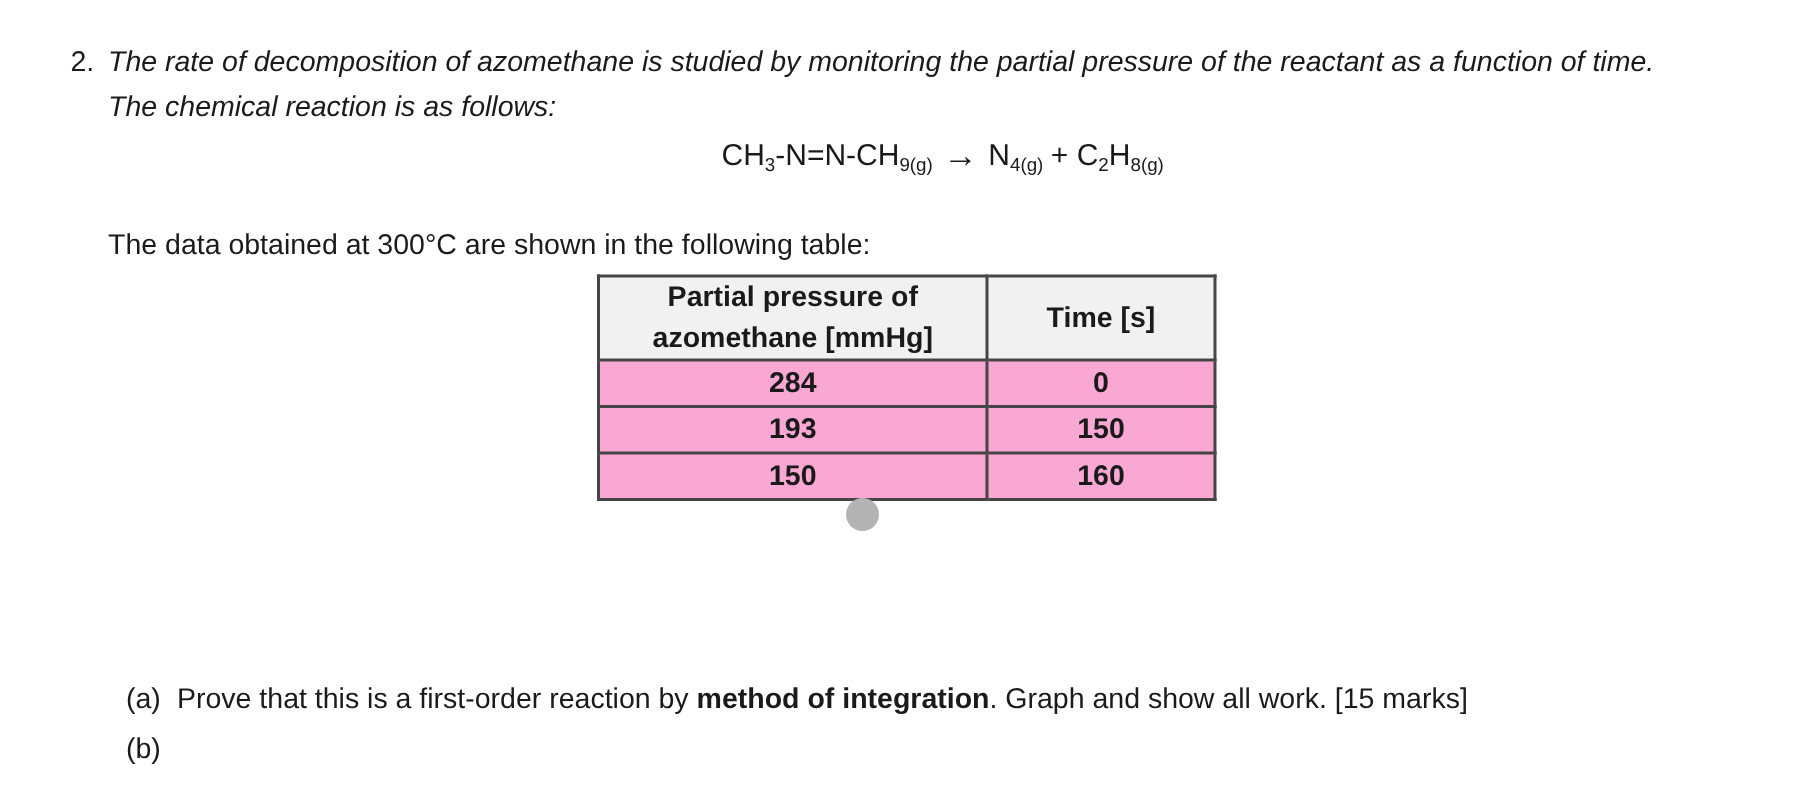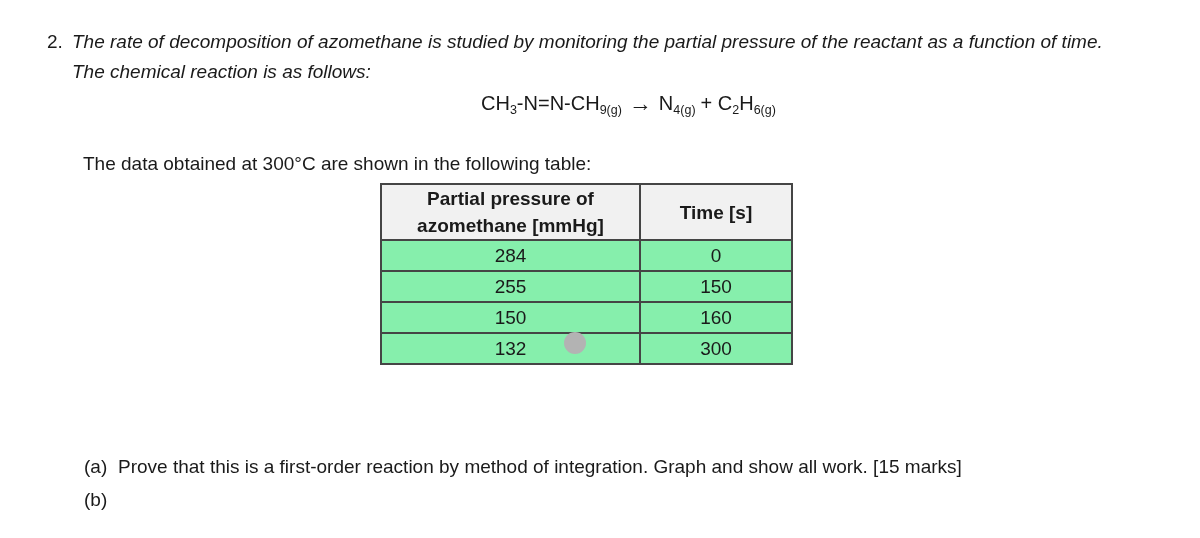--- a/index.html
+++ b/index.html
@@ -44,30 +44,30 @@
     font-weight: 700;
     font-size: 23px;
     margin: 0 7px;
     vertical-align: -1px;
   }
   .equation .plus { margin-left: 5px; }
 
   
   .data-intro {
     position: absolute;
-    left: 83px;
+    left: 72px;
     top: 149px;
     font-size: 19px;
     line-height: 30px;
   }
 
   
   .ptable {
     position: absolute;
-    left: 380px;
+    left: 398px;
     top: 183px;
     border-collapse: collapse;
     table-layout: fixed;
   }
   .ptable th, .ptable td {
     border: 2px solid #454545;
     text-align: center;
     vertical-align: middle;
     padding: 0;
     font-size: 19px;
@@ -75,21 +75,21 @@
   }
   .ptable th {
     background: #f1f1f1;
     font-weight: 700;
     height: 53px;
     line-height: 27px;
     padding: 0 14px;
   }
   .ptable th.col-pressure { width: 229px; }
   .ptable th.col-time { width: 122px; }
-  .ptable td { height: 29px; line-height: 29px; background: #86efac; }
+  .ptable td { height: 29px; line-height: 29px; background: #f9a8d4; font-weight: bold; }
 
   
   .gray-dot {
     position: absolute;
     left: 564px;
     top: 332px;
     width: 22px;
     height: 22px;
     border-radius: 50%;
     background: #b3b3b3;
@@ -99,59 +99,55 @@
   
   .parts {
     position: absolute;
     left: 84px;
     top: 450px;
     font-size: 19px;
     line-height: 33px;
   }
   .part { display: flex; }
   .part .plabel { flex: 0 0 34px; }
-  .part b { font-weight: 400; }
+  .part b { font-weight: 700; }
 </style>
 </head>
 <body>
 
 <div class="page">
 
   <div class="problem">
     <span class="num">2.</span>
     <span class="stmt">The rate of decomposition of azomethane is studied by monitoring the partial pressure of the reactant as a function of time. The chemical reaction is as follows:</span>
   </div>
 
-  <div class="equation"><span>CH</span><span class="sub">3</span><span>-N=N-CH</span><span class="sub">9(g)</span><span class="arrow">→</span><span>N</span><span class="sub">4(g)</span><span class="plus">+ C</span><span class="sub">2</span><span>H</span><span class="sub">6(g)</span></div>
+  <div class="equation"><span>CH</span><span class="sub">3</span><span>-N=N-CH</span><span class="sub">9(g)</span><span class="arrow">→</span><span>N</span><span class="sub">4(g)</span><span class="plus">+ C</span><span class="sub">2</span><span>H</span><span class="sub">8(g)</span></div>
 
   <div class="data-intro">The data obtained at 300°C are shown in the following table:</div>
 
   <table class="ptable">
     <thead>
       <tr>
         <th class="col-pressure">Partial pressure of azomethane [mmHg]</th>
         <th class="col-time">Time [s]</th>
       </tr>
     </thead>
     <tbody>
       <tr>
         <td>284</td>
         <td>0</td>
       </tr>
       <tr>
-        <td>255</td>
+        <td>193</td>
         <td>150</td>
       </tr>
       <tr>
         <td>150</td>
         <td>160</td>
-      </tr>
-      <tr>
-        <td>132</td>
-        <td>300</td>
       </tr>
     </tbody>
   </table>
 
   <div class="gray-dot"></div>
 
   <div class="parts">
     <div class="part">
       <span class="plabel">(a)</span>
       <span><span>Prove that this is a first-order reaction by </span><b>method of integration</b><span>. Graph and show all work. [15 marks]</span></span>

